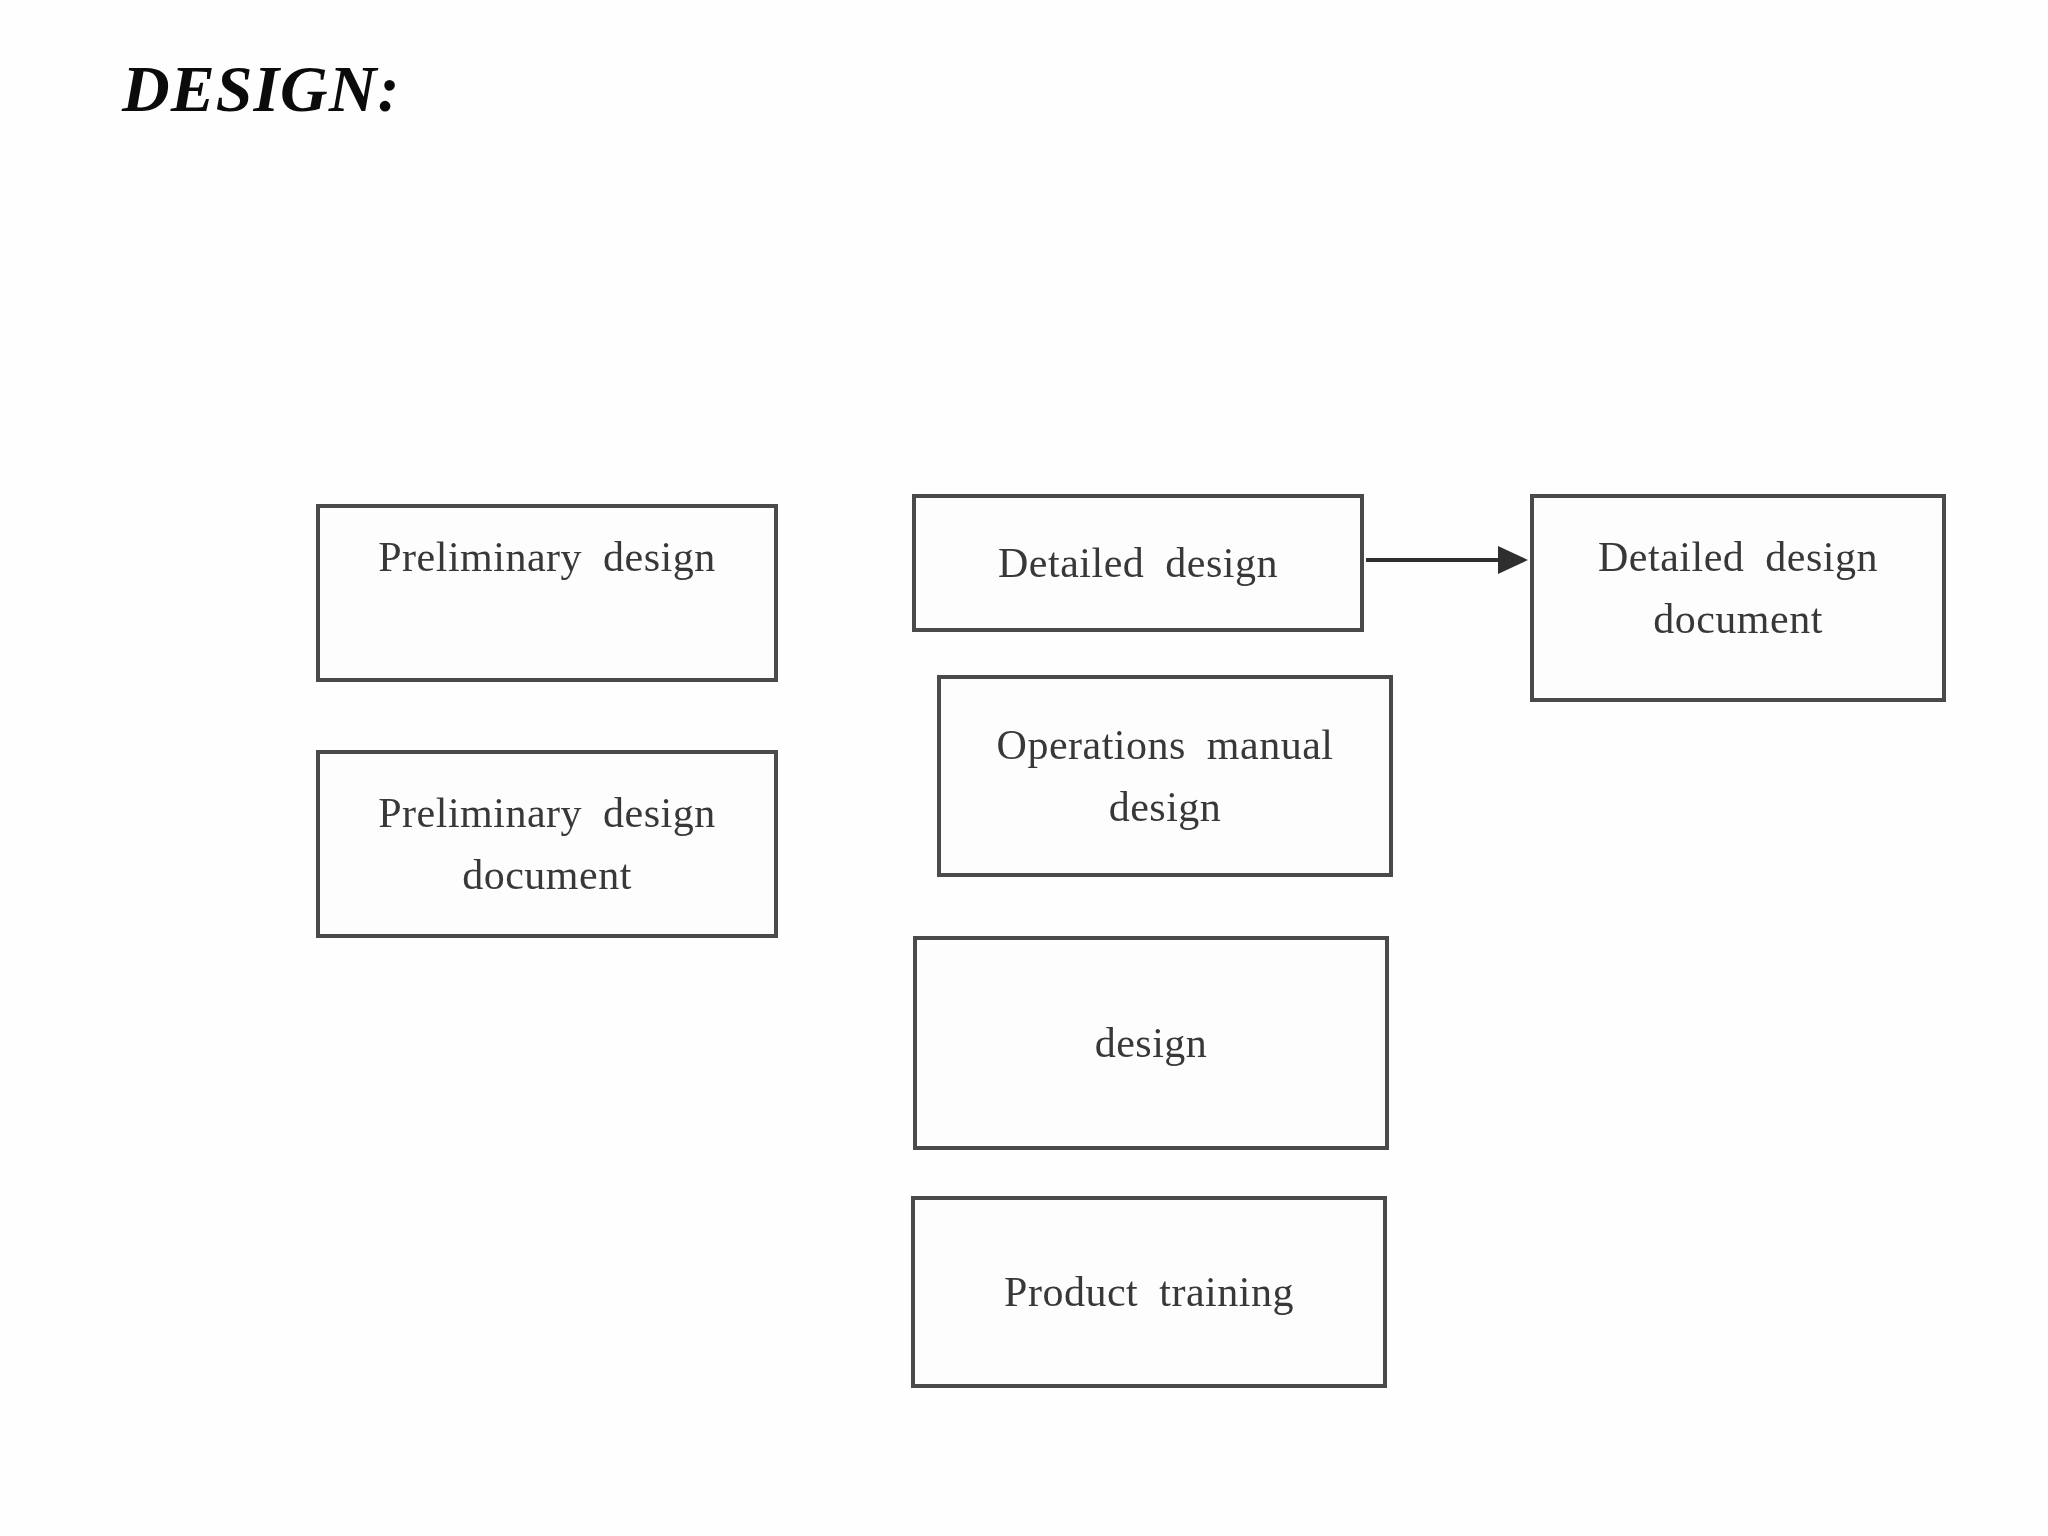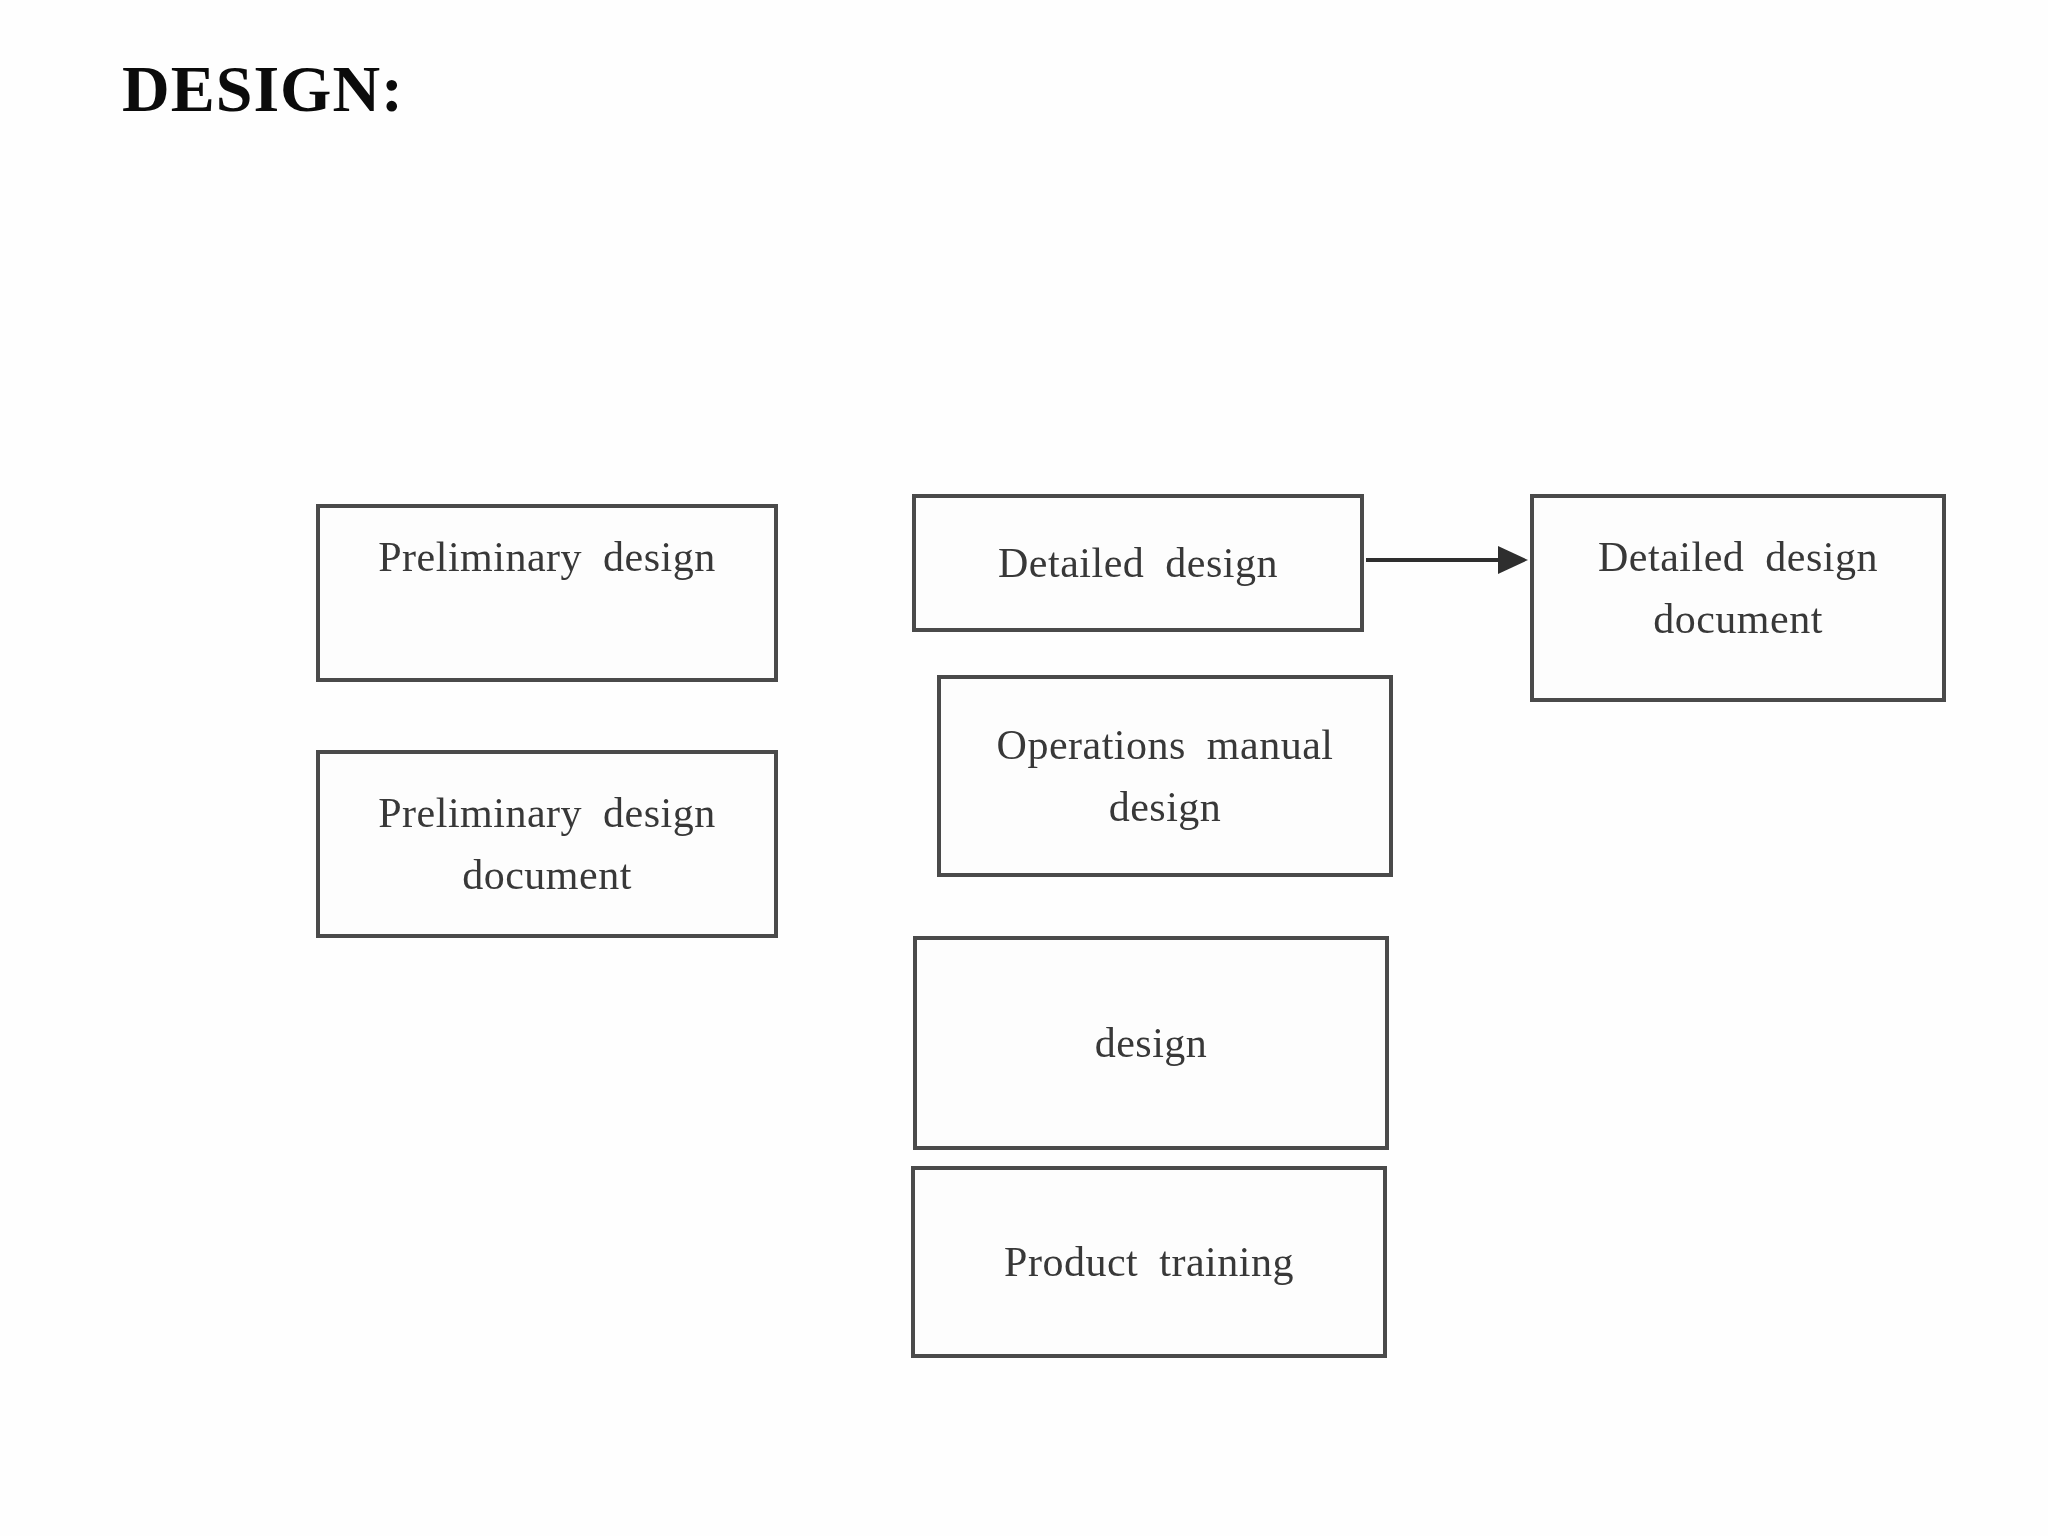--- a/index.html
+++ b/index.html
@@ -15,20 +15,21 @@
     overflow: hidden;
     font-family: "Liberation Serif", serif;
   }
   .heading {
     position: absolute;
     left: 122px;
     top: 52px;
     font-size: 66px;
     line-height: 74px;
     font-weight: bold;
+    font-style: italic;
     color: #0b0b0b;
     letter-spacing: 1px;
     white-space: nowrap;
   }
   .paragraph {
     position: absolute;
     left: 122px;
     top: 140px;
     width: 1700px;
     color: #0d0d0d;
@@ -66,21 +67,21 @@
   .box-detailed-design {
     left: 912px; top: 494px; width: 452px; height: 138px;
   }
   .box-operations-manual-design {
     left: 913px; top: 675px; width: 456px; height: 202px; margin-left: 24px;
   }
   .box-maintenance-manual-design {
     left: 913px; top: 936px; width: 476px; height: 214px;
   }
   .box-product-training-material-design {
-    left: 911px; top: 1166px; width: 476px; height: 192px; gap: 36px;
+    left: 911px; top: 1196px; width: 476px; height: 192px; gap: 36px;
   }
   .box-detailed-design-document {
     left: 1530px; top: 494px; width: 416px; height: 208px;
     justify-content: flex-start; padding-top: 28px;
   }
   
   .arrow-line {
     position: absolute;
     left: 1366px; top: 558px;
     width: 134px; height: 4px;

